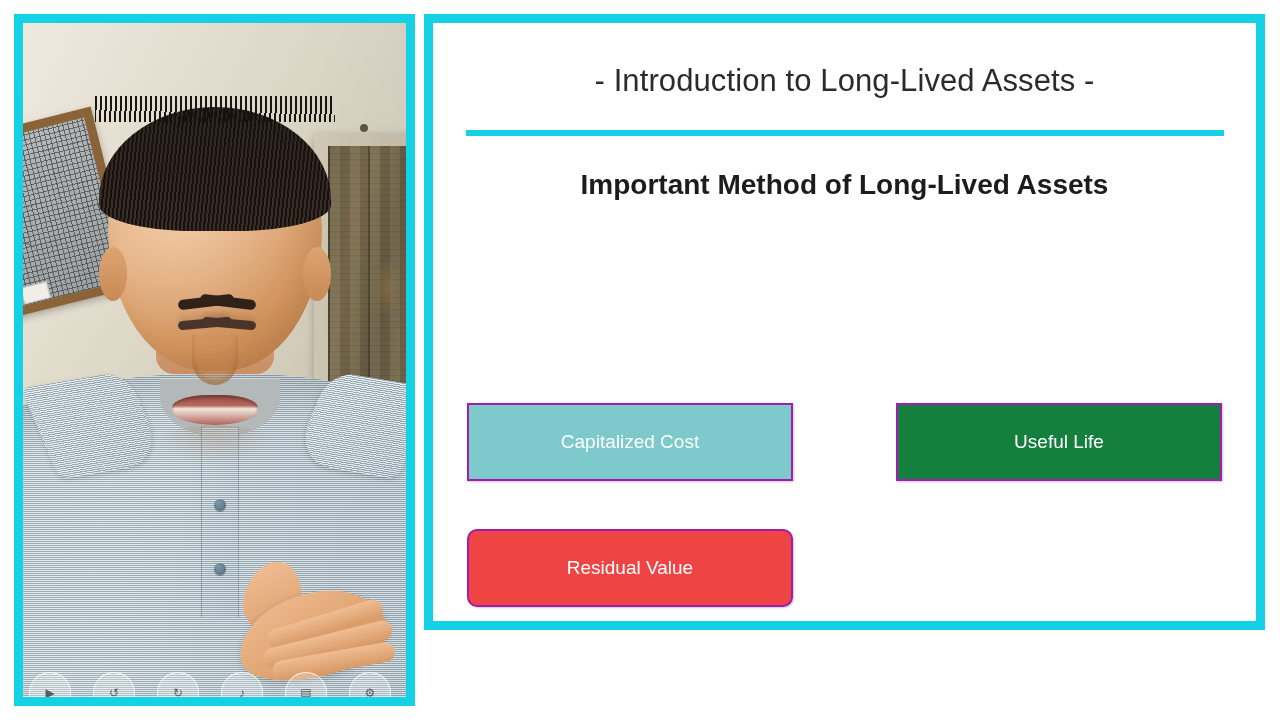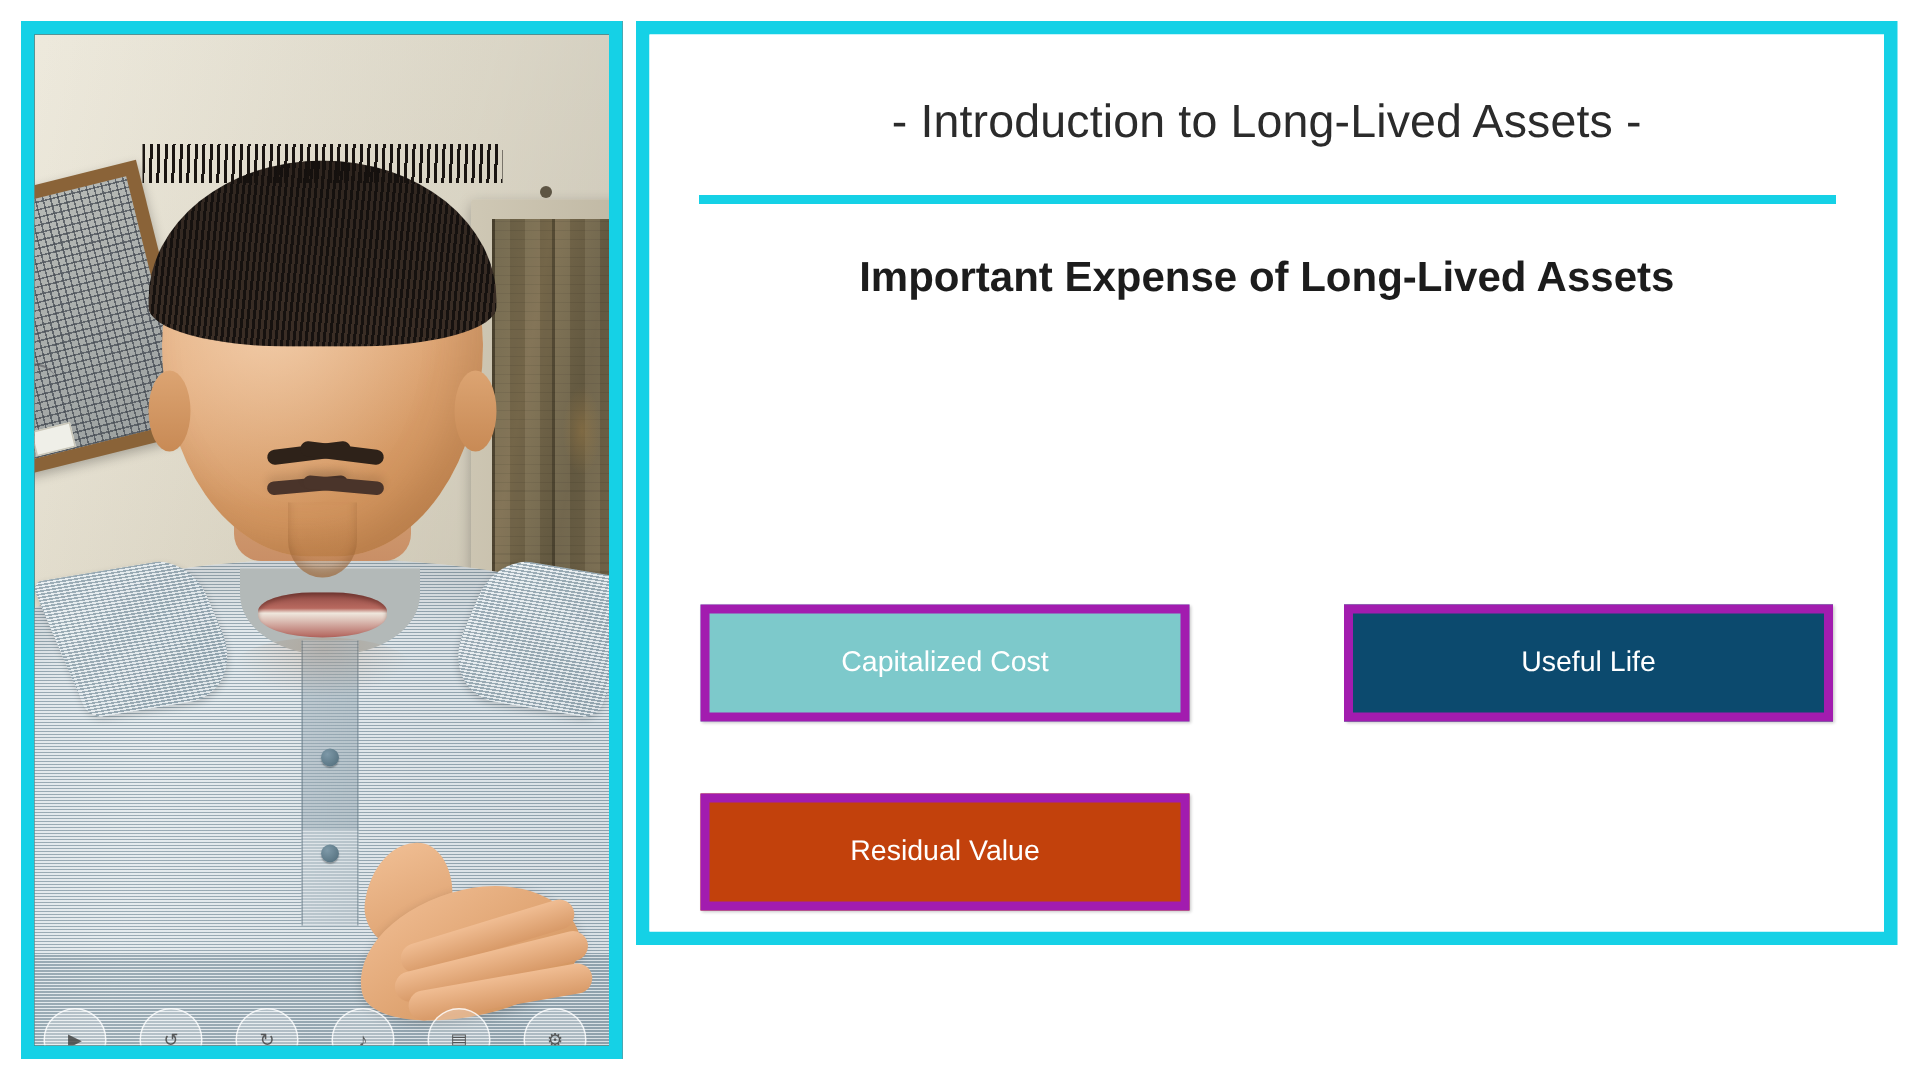--- a/index.html
+++ b/index.html
@@ -266,21 +266,21 @@
     position:absolute; left:34px; right:34px; top:380px;
     display:grid;
     grid-template-columns:326px 326px;
     justify-content:space-between;
     row-gap:48px;
   }
   .concept-box{
     height:78px;
     display:flex; align-items:center; justify-content:center;
     color:#ffffff; font-size:19px; font-weight:400;
-    border:6px solid #a21caf;
+    border:2px solid #a21caf;
     box-shadow:1px 1px 2px rgba(0,0,0,.22);
     text-align:center;
   }
 </style>
 </head>
 <body>
 
 <div id="stage">
 
   <div class="video-panel" style="border-color: rgb(21, 209, 230);">
@@ -359,30 +359,30 @@
       </div>
 
     </div>
   </div>
 
   <div class="slide-panel" style="border-color: rgb(21, 209, 230);">
     <div class="slide-inner">
 
       <div class="slide-title">- Introduction to Long-Lived Assets -</div>
       <div class="title-rule" style="background: rgb(21, 209, 230);"></div>
-      <div class="slide-heading">Important Expense of Long-Lived Assets</div>
+      <div class="slide-heading">Important Method of Long-Lived Assets</div>
 
       <div class="box-grid">
         <div class="concept-box" style="background: rgb(125, 201, 203);">
           <span>Capitalized Cost</span>
         </div>
-        <div class="concept-box" style="background: #0c4a6e;">
+        <div class="concept-box" style="background: #15803d;">
           <span>Useful Life</span>
         </div>
-        <div class="concept-box" style="background: #c2410c;">
+        <div class="concept-box" style="background: #ef4444; border-radius: 10px;">
           <span>Residual Value</span>
         </div>
       </div>
 
     </div>
   </div>
 
 </div>
 
 </body></html>

